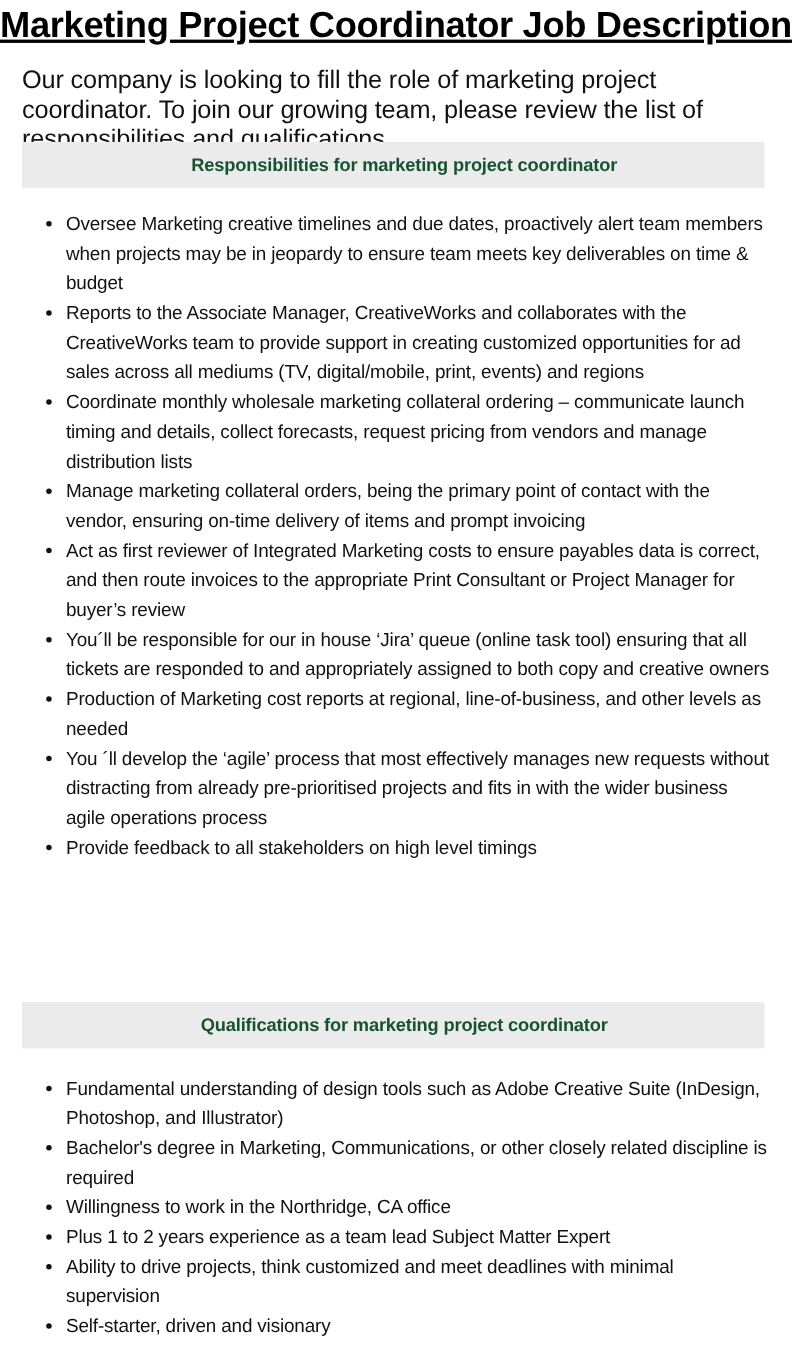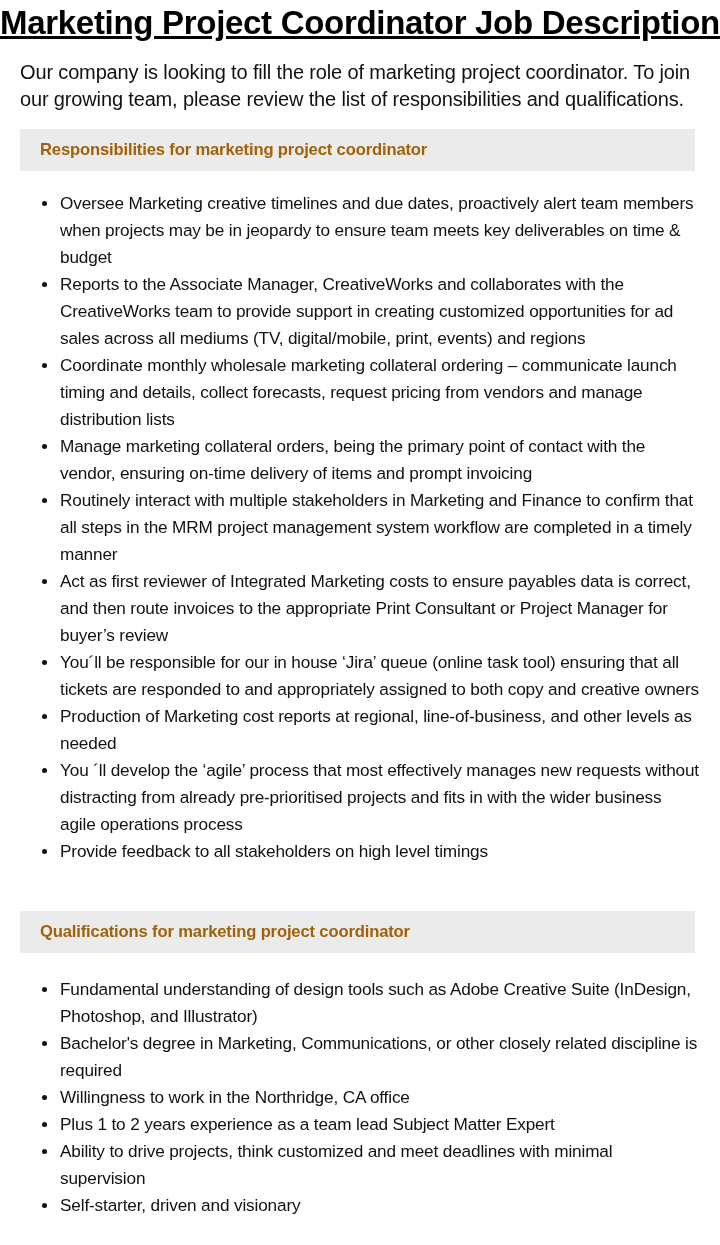--- a/index.html
+++ b/index.html
@@ -27,38 +27,39 @@
       letter-spacing: -0.3px;
       white-space: nowrap;
       color: #000000;
       text-decoration: underline;
     }
     .intro {
       position: absolute;
       left: 20px;
       top: 59px;
       width: 690px;
-      font-size: 20px;
+      font-size: 23px;
       line-height: 27px;
       margin: 0;
       letter-spacing: -0.15px;
     }
     .section-header {
       position: absolute;
       left: 20px;
       width: 675px;
       height: 42px;
       background: #ebebeb;
       box-sizing: border-box;
       padding-left: 20px;
       font-size: 16.6px;
       line-height: 42px;
       font-weight: bold;
       letter-spacing: -0.15px;
-      color: #a16207;
+      color: #14532d;
+      text-align: center;
     }
     .sec-resp { top: 129px; }
     .sec-qual { top: 911px; }
     ul.list {
       position: absolute;
       left: 20px;
       width: 680px;
       margin: 0;
       padding: 0 0 0 40px;
       box-sizing: border-box;
@@ -91,21 +92,20 @@
 
 <p class="intro">Our company is looking to fill the role of marketing project coordinator. To join our growing team, please review the list of responsibilities and qualifications.</p>
 
 <div class="section-header sec-resp">Responsibilities for marketing project coordinator</div>
 
 <ul class="list list-resp">
   <li><span class="bullet"></span><span>Oversee Marketing creative timelines and due dates, proactively alert team members when projects may be in jeopardy to ensure team meets key deliverables on time &amp; budget</span></li>
   <li><span class="bullet"></span><span>Reports to the Associate Manager, CreativeWorks and collaborates with the CreativeWorks team to provide support in creating customized opportunities for ad sales across all mediums (TV, digital/mobile, print, events) and regions</span></li>
   <li><span class="bullet"></span><span>Coordinate monthly wholesale marketing collateral ordering – communicate launch timing and details, collect forecasts, request pricing from vendors and manage distribution lists</span></li>
   <li><span class="bullet"></span><span>Manage marketing collateral orders, being the primary point of contact with the vendor, ensuring on-time delivery of items and prompt invoicing</span></li>
-  <li><span class="bullet"></span><span>Routinely interact with multiple stakeholders in Marketing and Finance to confirm that all steps in the MRM project management system workflow are completed in a timely manner</span></li>
   <li><span class="bullet"></span><span>Act as first reviewer of Integrated Marketing costs to ensure payables data is correct, and then route invoices to the appropriate Print Consultant or Project Manager for buyer’s review</span></li>
   <li><span class="bullet"></span><span>You´ll be responsible for our in house ‘Jira’ queue (online task tool) ensuring that all tickets are responded to and appropriately assigned to both copy and creative owners</span></li>
   <li><span class="bullet"></span><span>Production of Marketing cost reports at regional, line-of-business, and other levels as needed</span></li>
   <li><span class="bullet"></span><span>You ´ll develop the ‘agile’ process that most effectively manages new requests without distracting from already pre-prioritised projects and fits in with the wider business agile operations process</span></li>
   <li><span class="bullet"></span><span>Provide feedback to all stakeholders on high level timings</span></li>
 </ul>
 
 <div class="section-header sec-qual">Qualifications for marketing project coordinator</div>
 
 <ul class="list list-qual">

